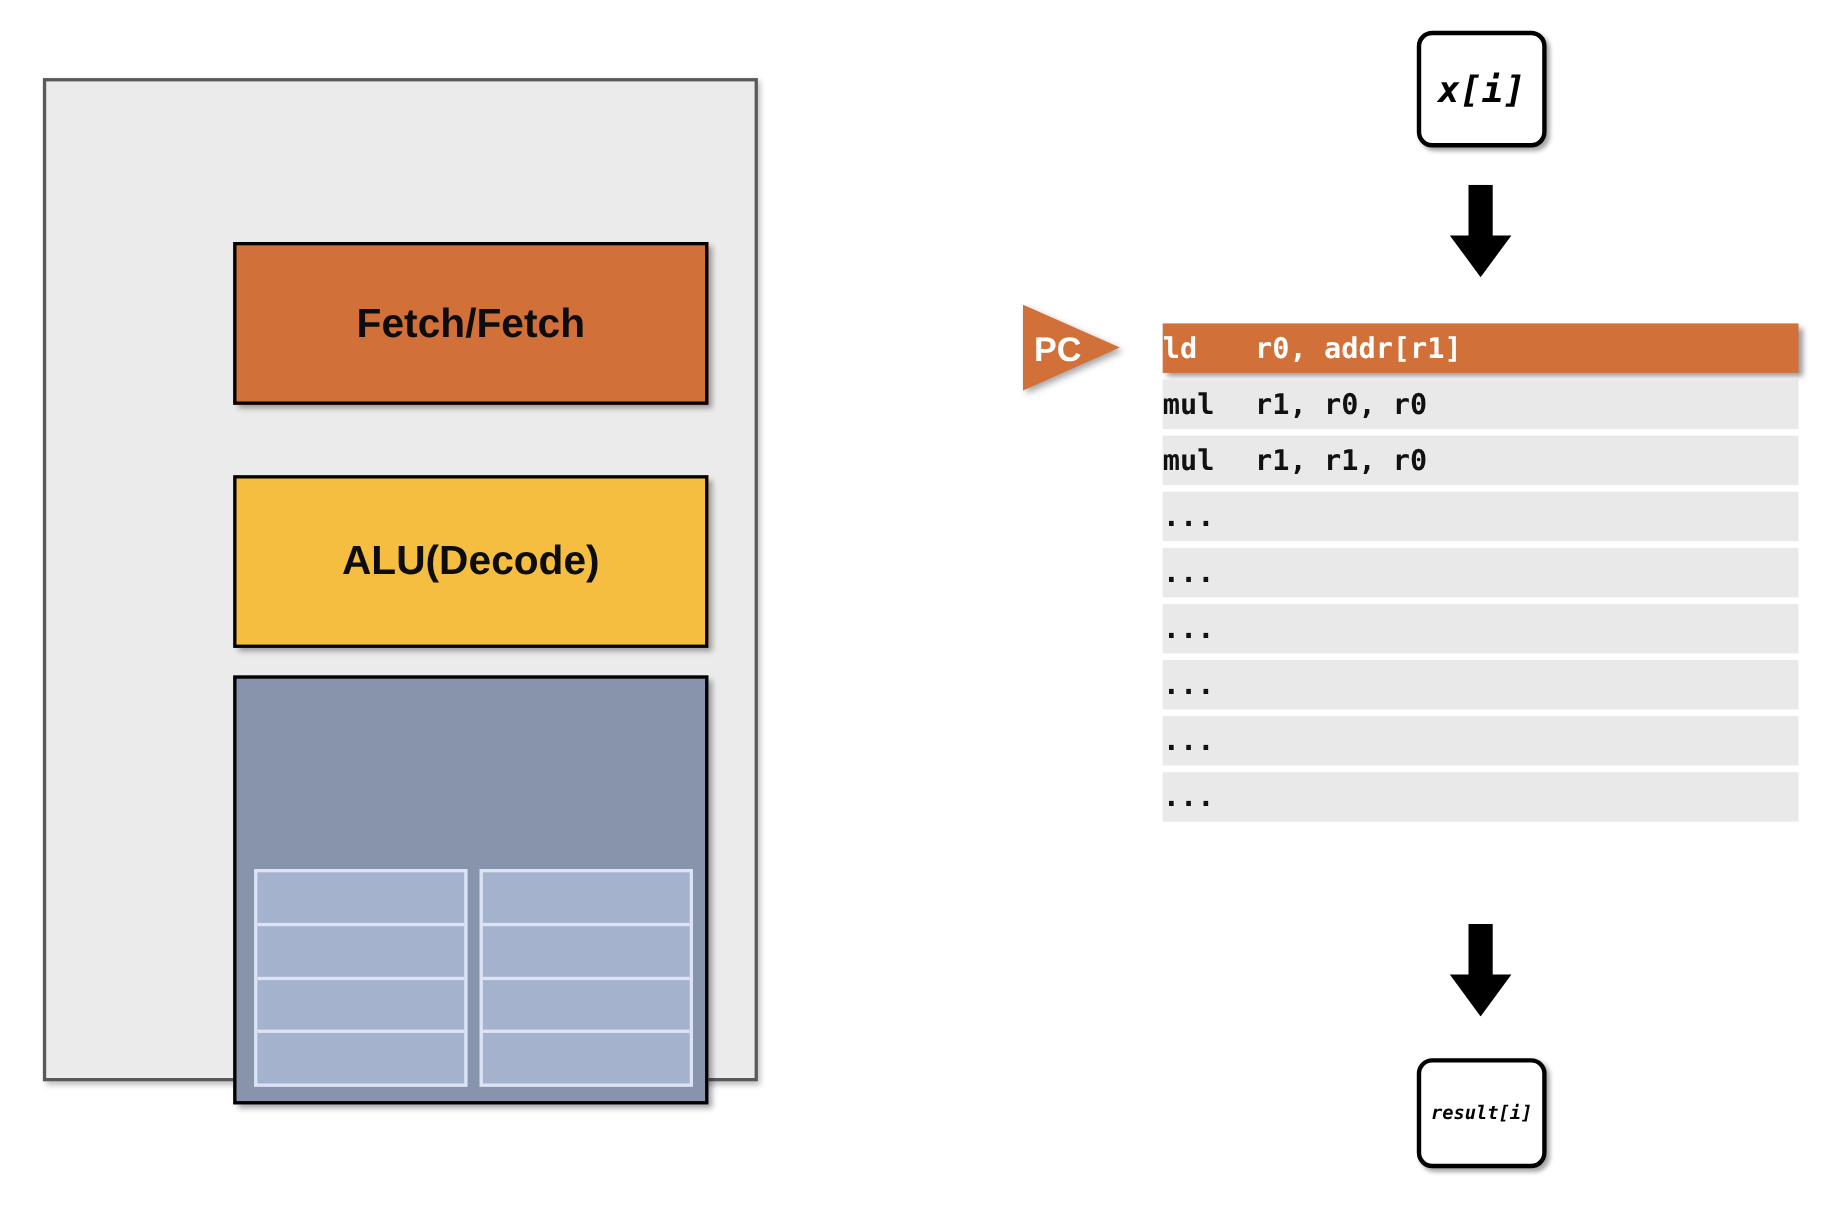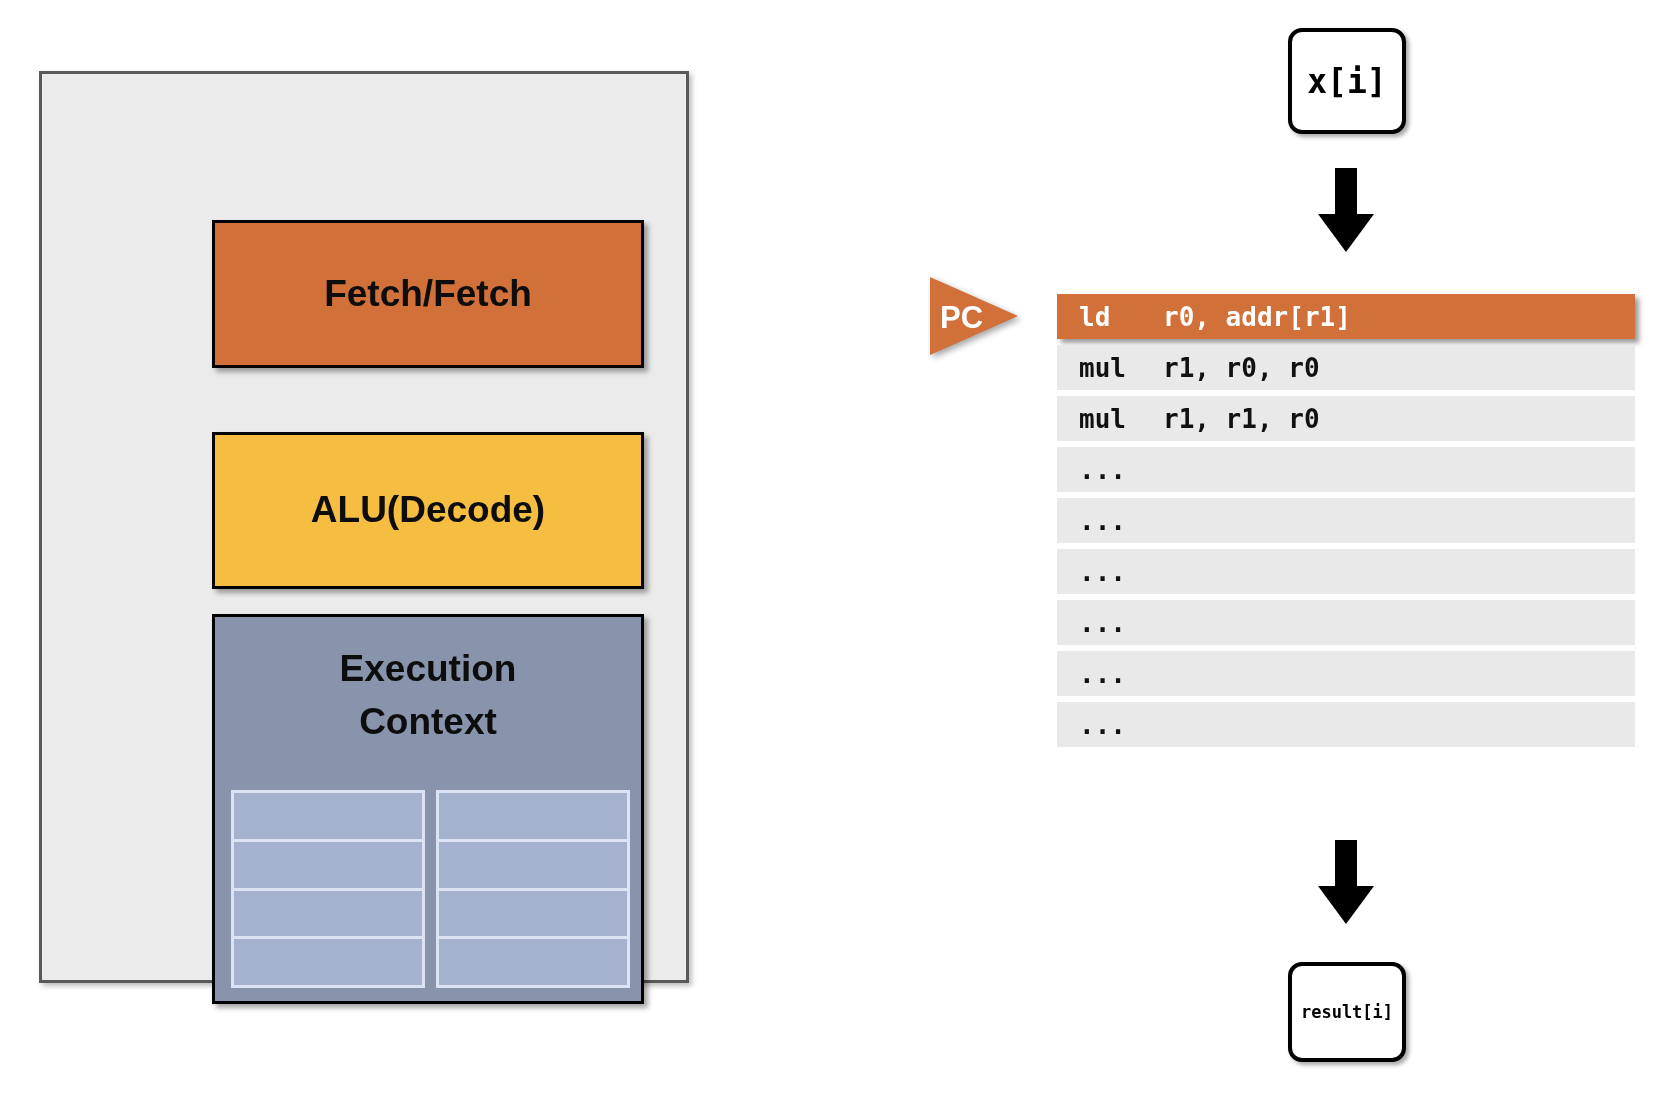--- a/index.html
+++ b/index.html
@@ -33,57 +33,53 @@
   .reg-grid.left{left:16px;}
   .reg-grid.right{left:221px;}
   .reg-row{flex:1;border-bottom:3px solid var(--regBorder);}
   .reg-row:last-child{border-bottom:none;}
 
   
   .io-box{position:absolute;left:1288px;width:118px;background:#fff;
     border:4px solid #000;border-radius:14px;
     box-shadow:3px 3px 4px rgba(0,0,0,.35);
     display:flex;align-items:center;justify-content:center;
-    font-family:"DejaVu Sans Mono",monospace;font-weight:bold;color:#000;}
+    font-family:"DejaVu Sans Mono",monospace;font-weight:bold;color:#000;font-style:italic;}
   .xi-box{top:28px;height:106px;font-size:33px;}
   .result-box{top:962px;height:100px;font-size:17px;}
 
   .block-arrow{position:absolute;left:1314px;}
   .block-arrow.top{top:168px;}
   .block-arrow.bottom{top:840px;}
 
   .pc-marker{position:absolute;left:928px;top:275px;}
 
   .instr-list{position:absolute;left:1057px;top:294px;width:578px;}
   .instr-row{height:45px;margin-bottom:6px;background:var(--rowGray);
-    display:flex;align-items:center;padding-left:22px;
+    display:flex;align-items:center;
     font-family:"DejaVu Sans Mono",monospace;font-weight:bold;font-size:26px;color:#111;}
   .instr-row .op{display:inline-block;width:84px;}
   .instr-row.current{background:var(--orange);color:#fff;
     box-shadow:4px 4px 5px rgba(0,0,0,.4);}
 </style>
 </head>
 <body>
 
 <div class="canvas">
 
   <div class="outer-panel">
     <div class="core-box fetch-box">
       <span>Fetch/</span>
       <span>Fetch</span>
     </div>
     <div class="core-box alu-box">
       <span>ALU</span>
       <span>(Decode)</span>
     </div>
     <div class="exec-box">
-      <div class="exec-label">
-        <div>Execution</div>
-        <div>Context</div>
-      </div>
       <div class="reg-grid left">
           <div class="reg-row"></div>
           <div class="reg-row"></div>
           <div class="reg-row"></div>
           <div class="reg-row"></div>
         </div>
       <div class="reg-grid right">
           <div class="reg-row"></div>
           <div class="reg-row"></div>
           <div class="reg-row"></div>

